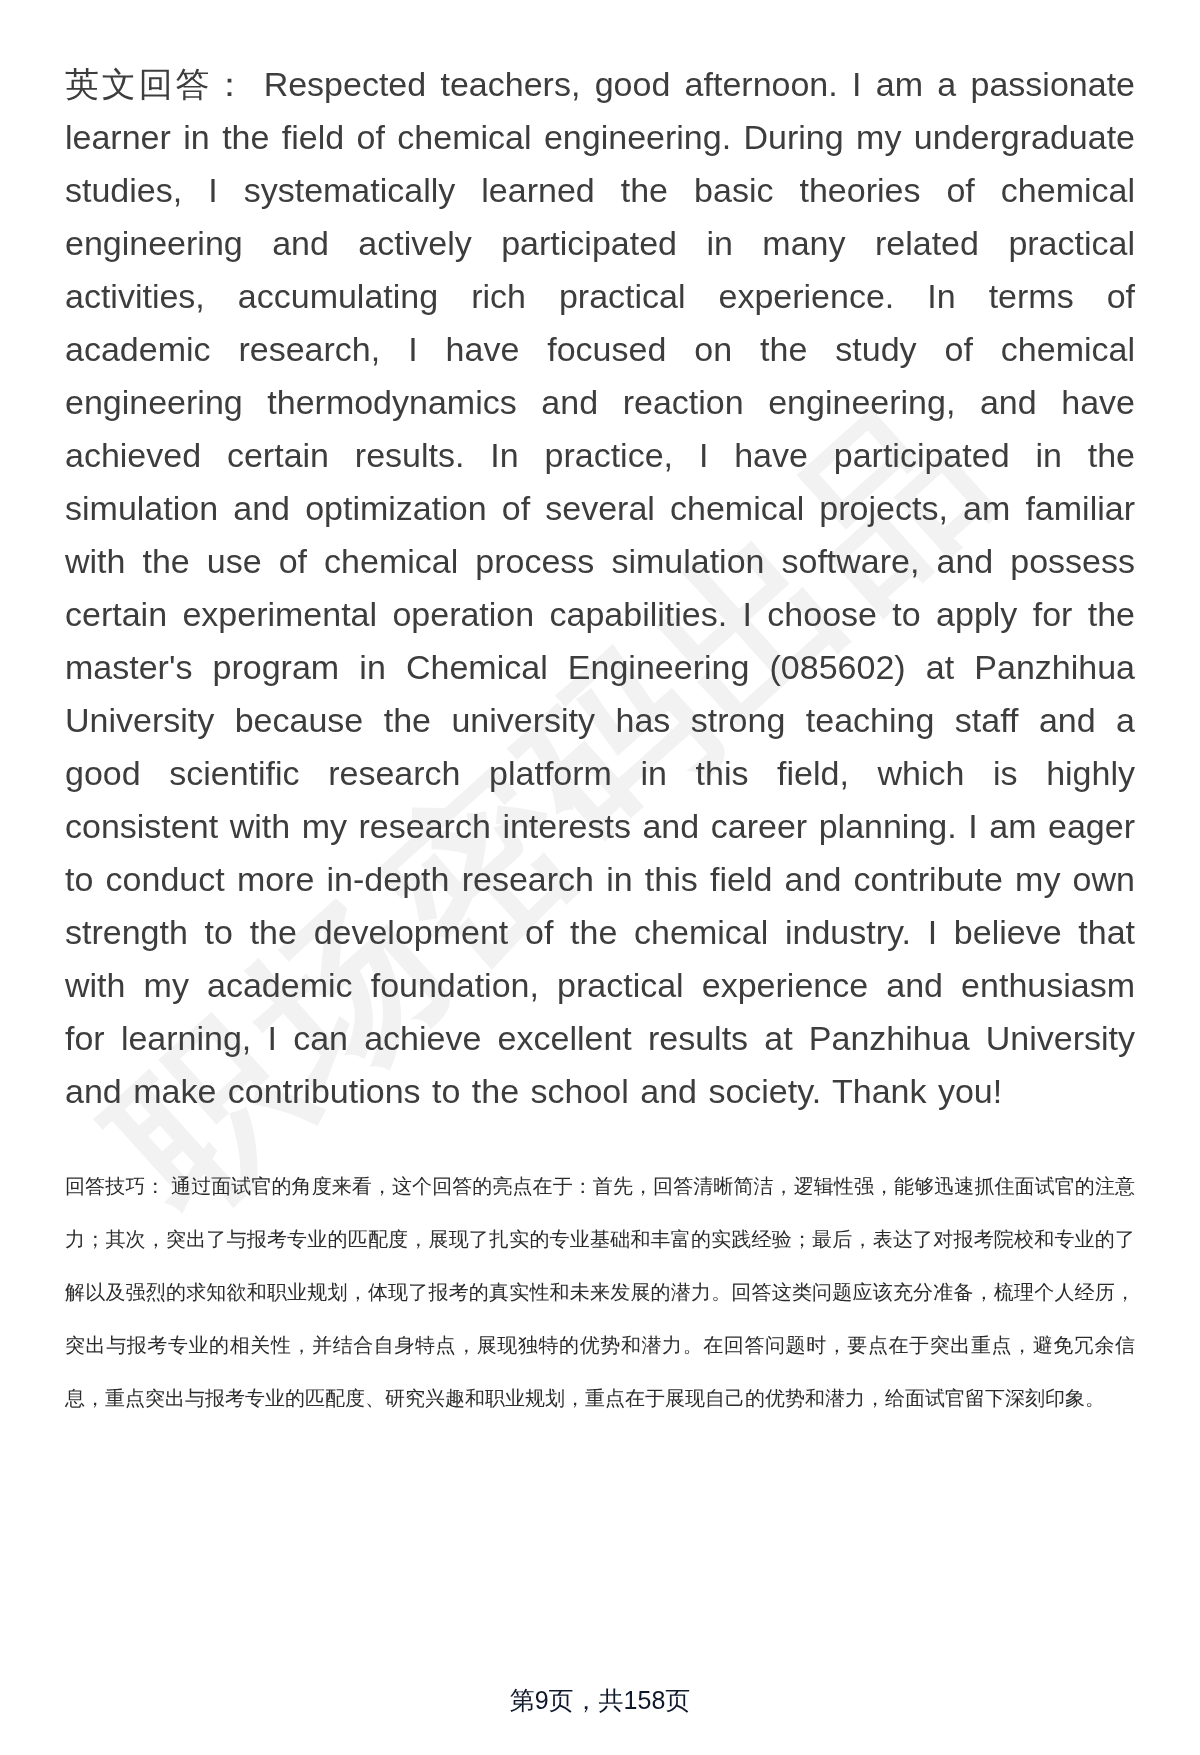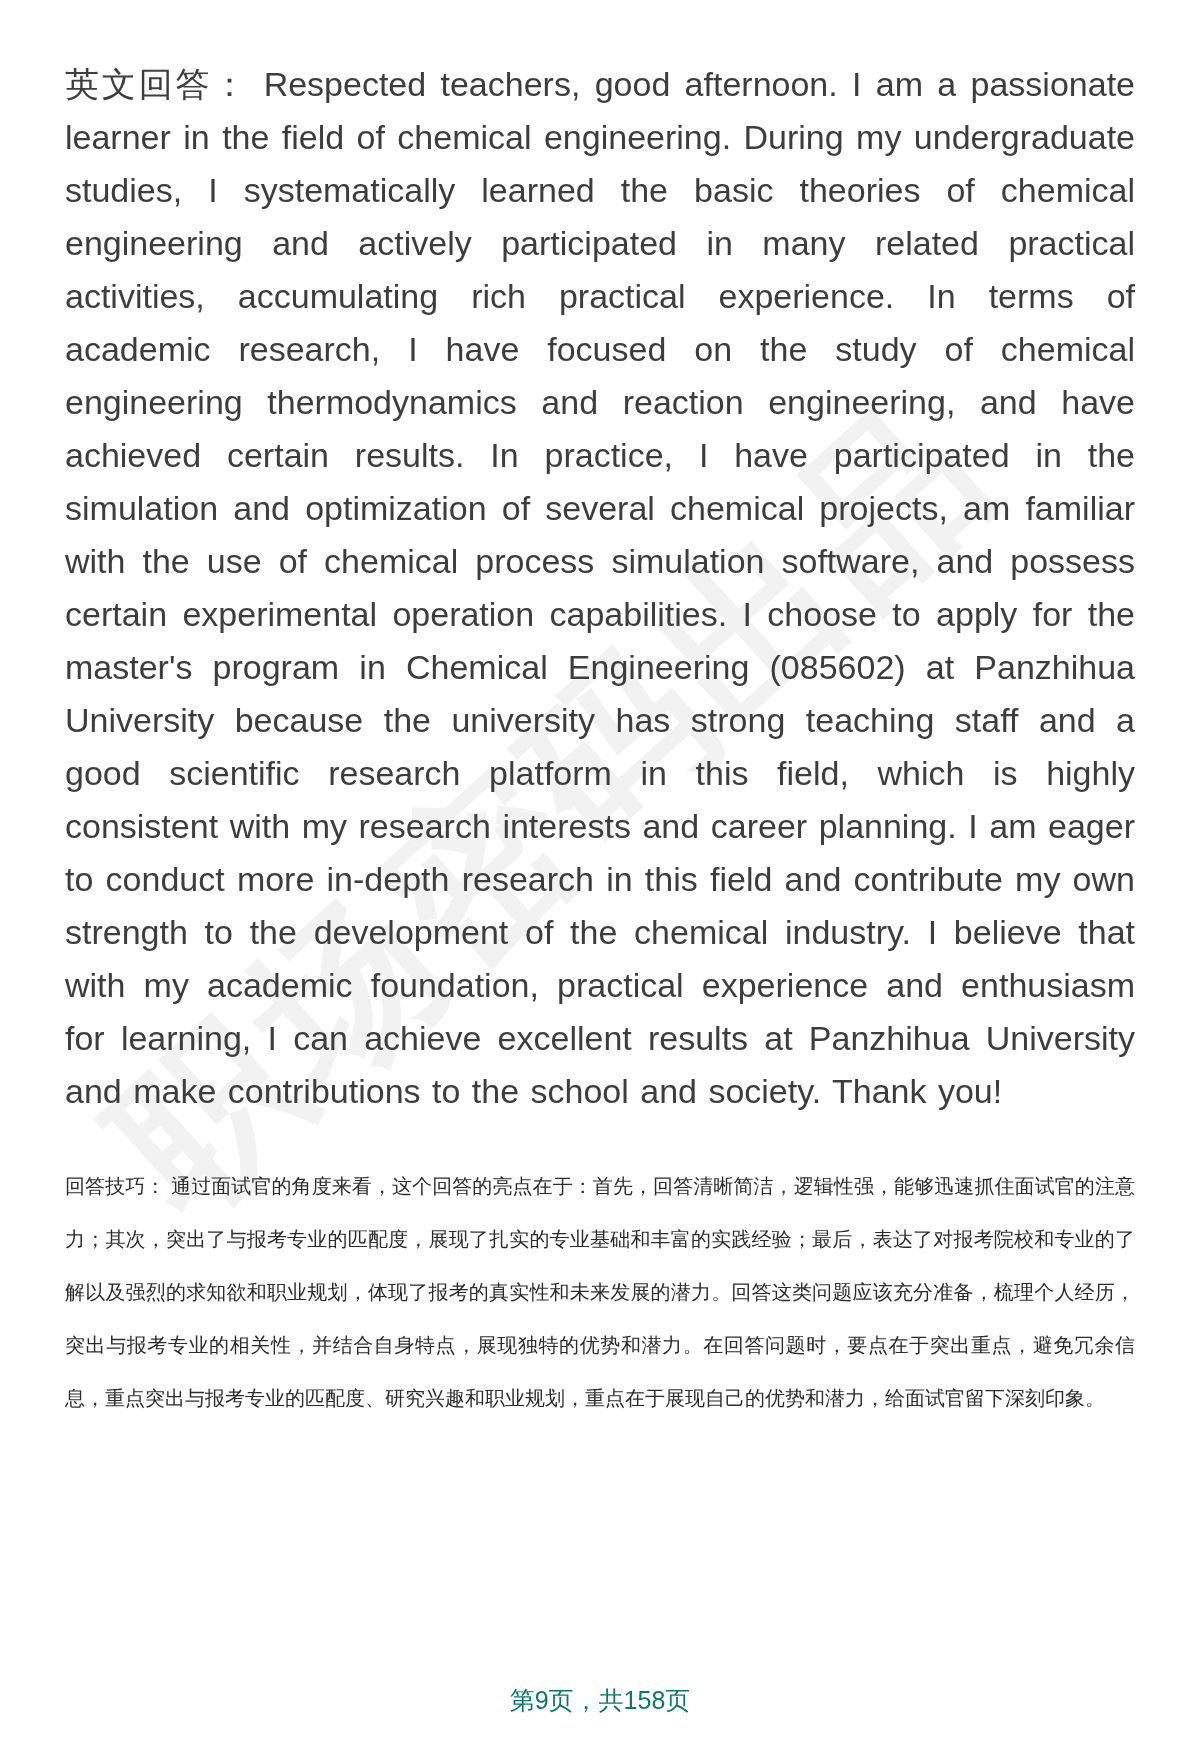--- a/index.html
+++ b/index.html
@@ -52,21 +52,21 @@
   .para-label {
     color: inherit;
   }
   .footer {
     position: absolute;
     bottom: 38px;
     left: 0;
     width: 100%;
     text-align: center;
     font-size: 25px;
-    color: #0f766e;
+    color: #0f172a;
     z-index: 1;
   }
 </style>
 </head>
 <body>
 
 <div class="page">
 
   <div class="watermark">职场密码出品</div>
 

